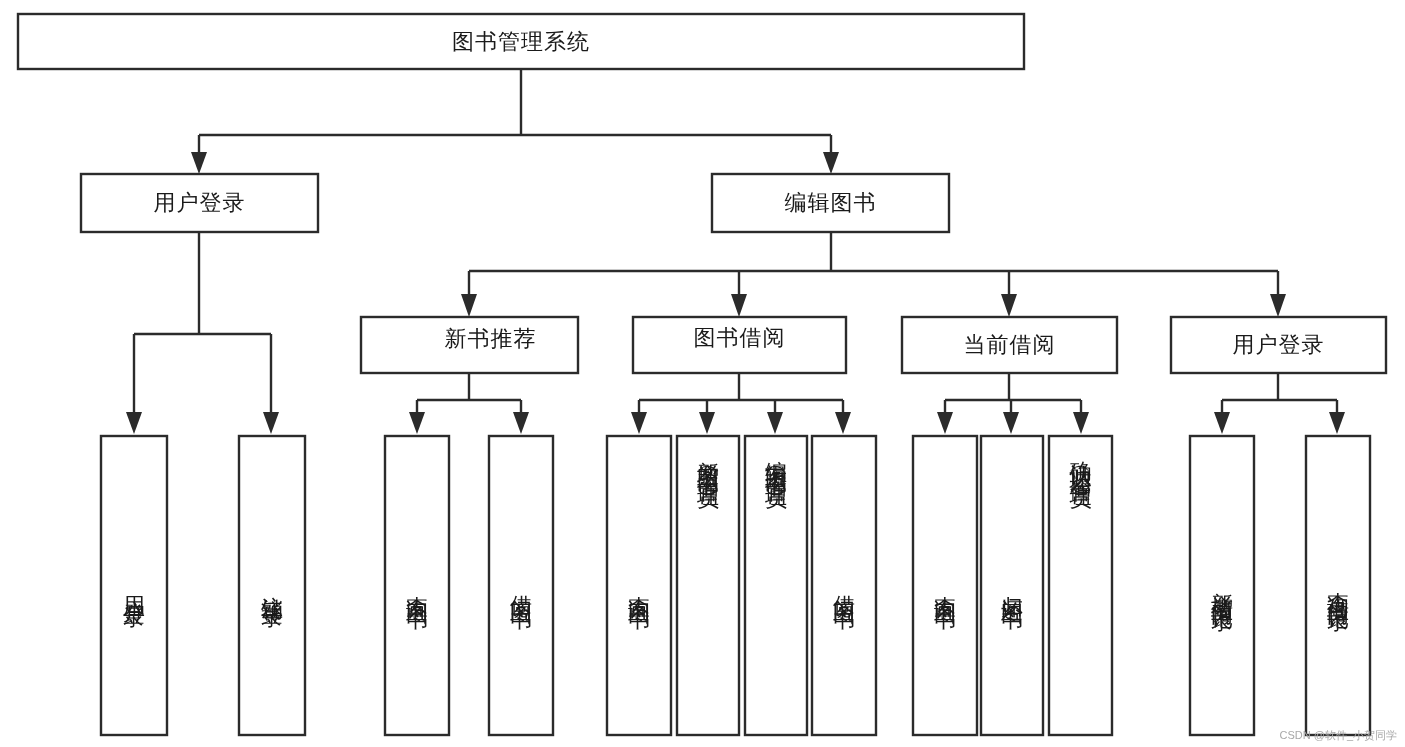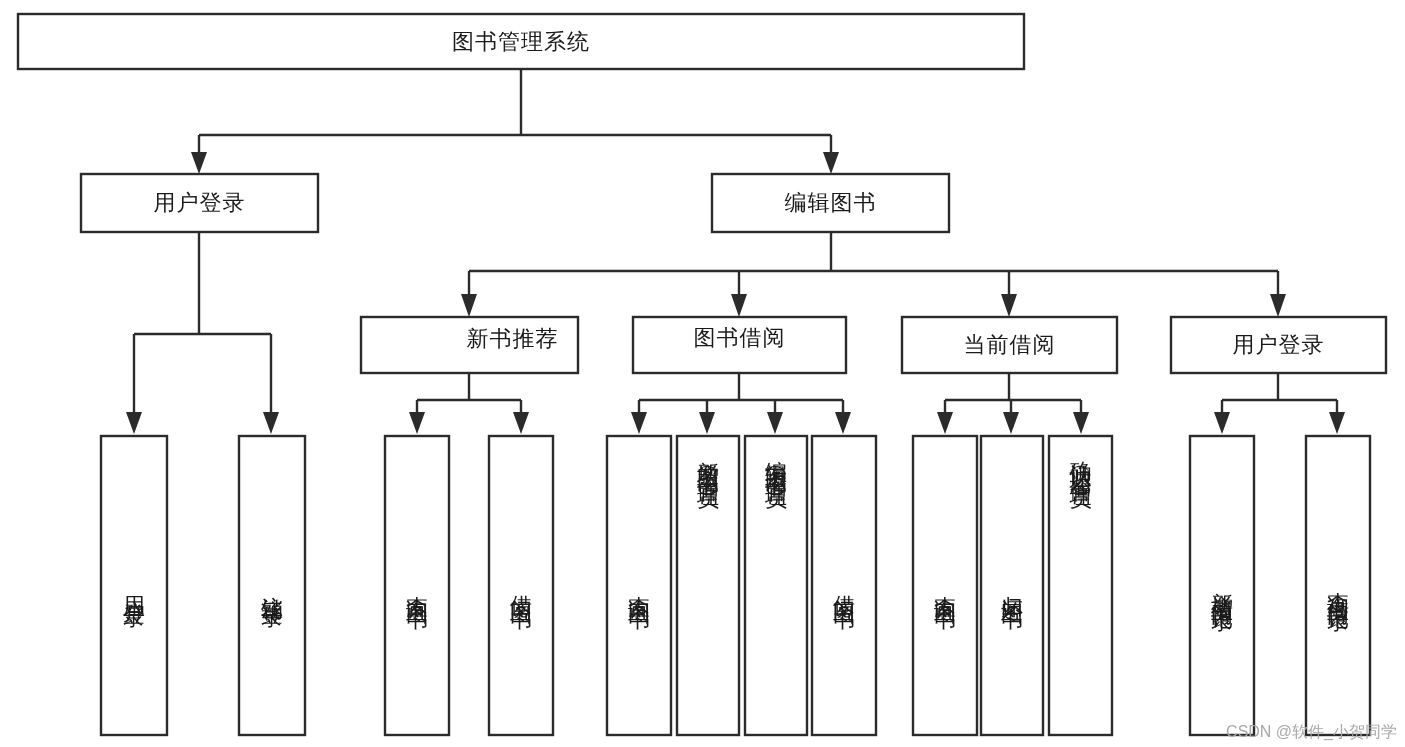--- a/index.html
+++ b/index.html
@@ -40,21 +40,21 @@
   }
   .arrow-head {
     fill: #2b2b2b;
     stroke: none;
   }
   .watermark {
     position: absolute;
     right: 8px;
     bottom: 4px;
     font-family: "Liberation Sans", "DejaVu Sans", sans-serif;
-    font-size: 16px;
+    font-size: 11px;
     color: #a8a8a8;
     white-space: nowrap;
     pointer-events: none;
   }
   .vlabel-wrap {
     position: absolute;
     display: flex;
     align-items: center;
     justify-content: center;
     pointer-events: none;
@@ -204,21 +204,21 @@
     <span class="htext">图书管理系统</span>
   </div>
 
   <div class="hlabel-wrap" style="left:81px; top:174px; width:237px; height:58px;">
     <span class="htext">用户登录</span>
   </div>
   <div class="hlabel-wrap" style="left:712px; top:174px; width:237px; height:58px;">
     <span class="htext">编辑图书</span>
   </div>
 
-  <div class="hlabel-wrap" style="left:380px; top:317px; width:217px; height:44px;padding-left:24px;">
+  <div class="hlabel-wrap" style="left:358px; top:317px; width:217px; height:44px;padding-left:24px;">
     <span class="htext">新书推荐</span>
   </div>
   <div class="hlabel-wrap" style="left:633px; top:317px; width:213px; height:41px;">
     <span class="htext">图书借阅</span>
   </div>
   <div class="hlabel-wrap" style="left:902px; top:317px; width:215px; height:56px;">
     <span class="htext">当前借阅</span>
   </div>
   <div class="hlabel-wrap" style="left:1171px; top:317px; width:215px; height:56px;">
     <span class="htext">用户登录</span>

